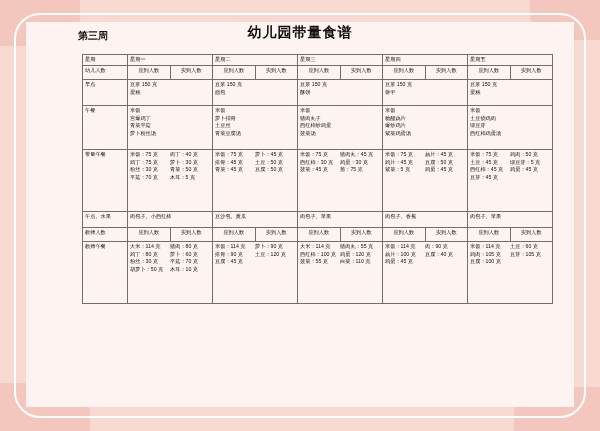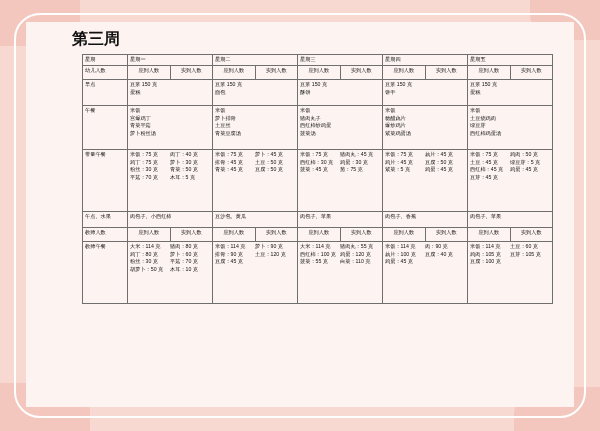--- a/index.html
+++ b/index.html
@@ -23,22 +23,22 @@
     width:548px;height:385px;
     background:#fdf4f1;
     box-sizing:border-box;
   }
   .title-row{
     position:relative;
     height:26px;
   }
   .week-label{
     position:absolute;
-    left:46px;top:7px;
-    font-size:16px;
+    left:52px;top:7px;
+    font-size:10px;
     font-weight:bold;
     color:#111;
   }
   .doc-title{
     position:absolute;
     left:0;right:0;top:2px;
     text-align:center;
     font-size:14px;
     font-weight:bold;
     letter-spacing:1px;
@@ -98,20 +98,21 @@
 <div class="blob b1"></div>
 <div class="blob b2"></div>
 <div class="blob b3"></div>
 <div class="blob b4"></div>
 
 <div class="frame-outer"></div>
 
 <div class="sheet">
   <div class="title-row">
     <div class="week-label">第三周</div>
+    <div class="doc-title">幼儿园带量食谱</div>
   </div>
   <table class="menu">
     <tbody id="table-body">
         <tr>
           <td class="rowhead hdr">星期</td>
           <td colspan="2" class="daycol hdr">星期一</td>
           <td colspan="2" class="daycol hdr">星期二</td>
           <td colspan="2" class="daycol hdr">星期三</td>
           <td colspan="2" class="daycol hdr">星期四</td>
           <td colspan="2" class="daycol hdr">星期五</td>

